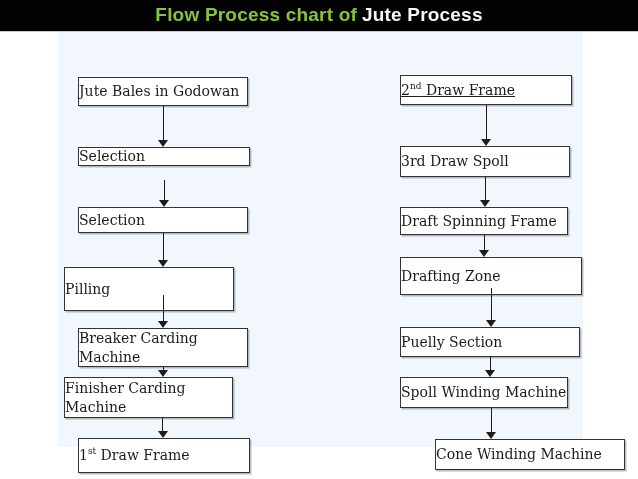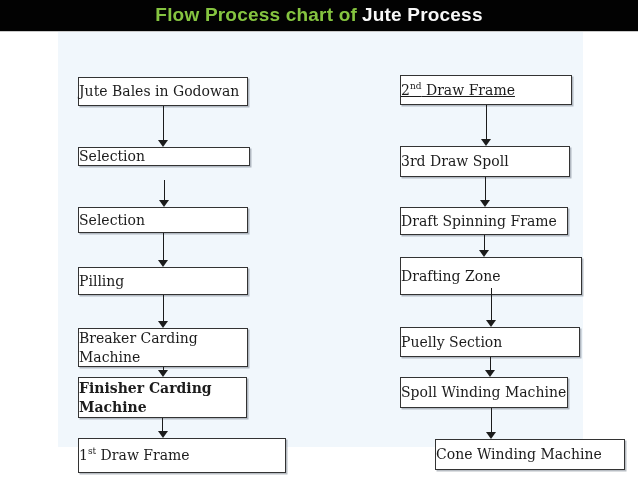--- a/index.html
+++ b/index.html
@@ -101,42 +101,42 @@
         <div class="arrow-line"></div>
         <div class="arrow-head"></div>
       </div>
       <div class="node" style="left: 78px; top: 175px; width: 170px; height: 26px;">
         <span class="node-label">Selection</span>
       </div>
       <div class="arrow" style="left: 158px; top: 201px; height: 34px;">
         <div class="arrow-line"></div>
         <div class="arrow-head"></div>
       </div>
-      <div class="node" style="left: 78px; top: 235px; width: 170px; height: 28px;">
+      <div class="node" style="left: 64px; top: 235px; width: 170px; height: 44px;">
         <span class="node-label">Pilling</span>
       </div>
       <div class="arrow" style="left: 158px; top: 263px; height: 33px;">
         <div class="arrow-line"></div>
         <div class="arrow-head"></div>
       </div>
       <div class="node multi" style="left: 78px; top: 296px; width: 170px; height: 39px;">
         <span class="node-label">Breaker Carding Machine</span>
       </div>
       <div class="arrow" style="left: 158px; top: 335px; height: 10px;">
         <div class="arrow-line"></div>
         <div class="arrow-head"></div>
       </div>
-      <div class="node multi" style="left: 78px; top: 345px; width: 169px; height: 41px; font-weight: bold;">
+      <div class="node multi" style="left: 64px; top: 345px; width: 169px; height: 41px;">
         <span class="node-label">Finisher Carding Machine</span>
       </div>
       <div class="arrow" style="left: 157.5px; top: 386px; height: 20px;">
         <div class="arrow-line"></div>
         <div class="arrow-head"></div>
       </div>
-      <div class="node" style="left: 78px; top: 406px; width: 208px; height: 35px;">
+      <div class="node" style="left: 78px; top: 406px; width: 172px; height: 35px;">
         <span class="node-label">1<sup>st</sup> Draw Frame</span>
       </div>
       <div class="node" style="left: 400px; top: 43px; width: 172px; height: 30px; text-decoration: underline;">
         <span class="node-label">2<sup>nd</sup> Draw Frame</span>
       </div>
       <div class="arrow" style="left: 481px; top: 73px; height: 41px;">
         <div class="arrow-line"></div>
         <div class="arrow-head"></div>
       </div>
       <div class="node" style="left: 400px; top: 114px; width: 170px; height: 31px;">

